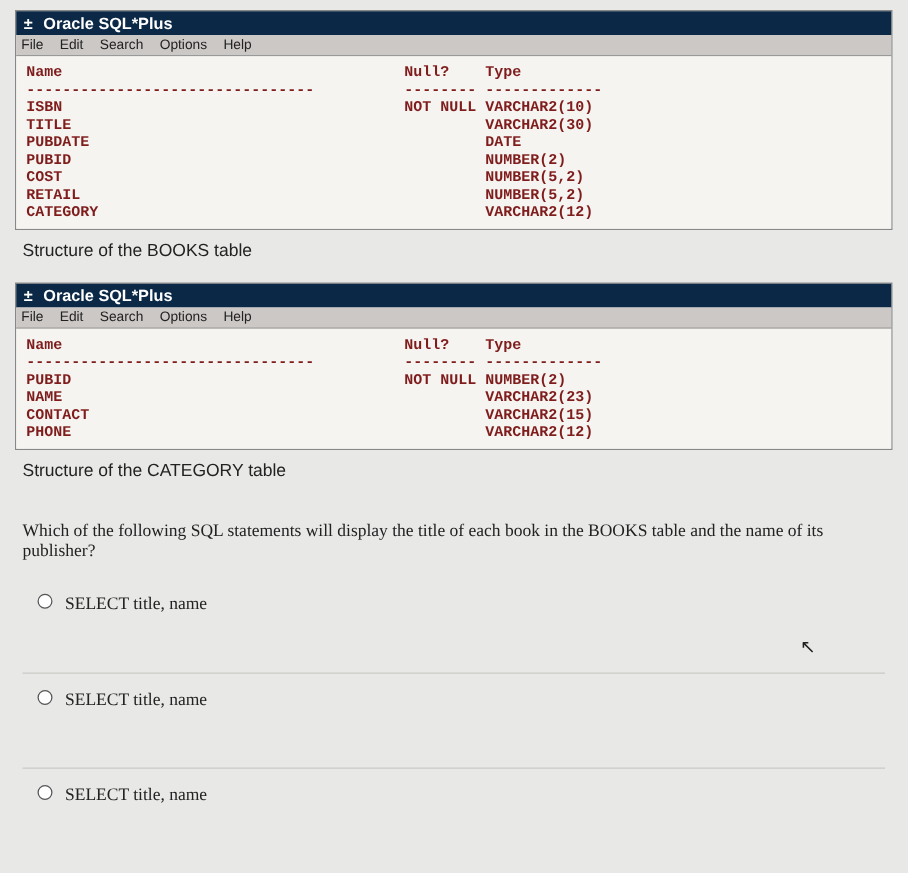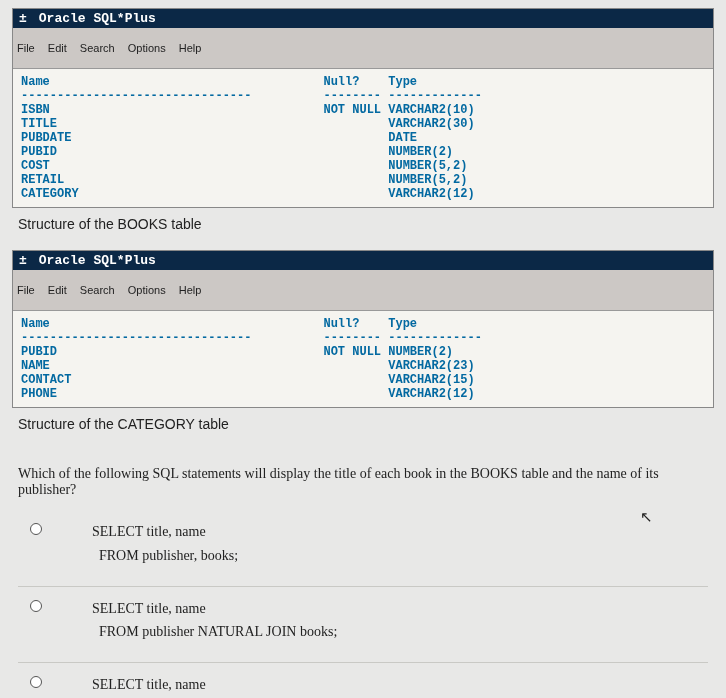--- a/index.html
+++ b/index.html
@@ -11,65 +11,64 @@
       color: #222;
     }
     .window {
       border: 1px solid #888;
       background: #f0f0ed;
       margin-bottom: 8px;
     }
     .titlebar {
       background: #0b2846;
       color: #fff;
-      font-family: Liberation Mono, monospace;
+      font-family: Liberation Sans, sans-serif;
       font-size: 13px;
       font-weight: bold;
       padding: 2px 6px;
     }
     .titlebar-icon {
       display: inline-block;
       width: 10px;
       margin-right: 2px;
       color: #fff;
     }
     .menubar {
       background: #ccc8c5;
       font-family: Arial, sans-serif;
       font-size: 11px;
-      padding: 14px 4px;
+      padding: 2px 4px;
       border-bottom: 1px solid #999;
     }
     .menubar span {
       margin-right: 10px;
     }
     .client {
       background: #f5f4f0;
       font-family: "Courier New", monospace;
       font-size: 12px;
       font-weight: bold;
-      color: #0369a1;
+      color: #7f1d1d;
       padding: 6px 8px;
       white-space: pre;
     }
     .caption {
       font-family: Liberation Sans, sans-serif;
       font-size: 14px;
       margin: 8px 6px 18px 6px;
     }
     .question {
       font-family: Georgia, serif;
       font-size: 14px;
       margin: 34px 6px 22px 6px;
     }
     .option {
       display: flex;
       align-items: flex-start;
       margin: 10px 6px 18px 18px;
-      gap: 40px;
     }
     .radio {
       width: 12px;
       height: 12px;
       border: 1.5px solid #555;
       border-radius: 50%;
       margin-top: 3px;
       margin-right: 10px;
       flex-shrink: 0;
       background: #fff;
@@ -143,30 +142,30 @@
 </div>
 
 <div class="caption">Structure of the CATEGORY table</div>
 
 <div class="question">Which of the following SQL statements will display the title of each book in the BOOKS table and the name of its publisher?</div>
 
 <div class="option">
   <div class="radio"></div>
   <div class="option-text">
     <span>SELECT title, name</span><br>
-    &nbsp;&nbsp;<span>FROM publisher, books;</span>
+    &nbsp;&nbsp;
   </div>
 </div>
 <div class="divider"></div>
 
 <div class="option">
   <div class="radio"></div>
   <div class="option-text">
     <span>SELECT title, name</span><br>
-    &nbsp;&nbsp;<span>FROM publisher NATURAL JOIN books;</span>
+    &nbsp;&nbsp;
   </div>
 </div>
 <div class="divider"></div>
 
 <div class="option">
   <div class="radio"></div>
   <div class="option-text">
     <span>SELECT title, name</span><br><br>
     &nbsp;&nbsp;<br><br>
     &nbsp;&nbsp;

